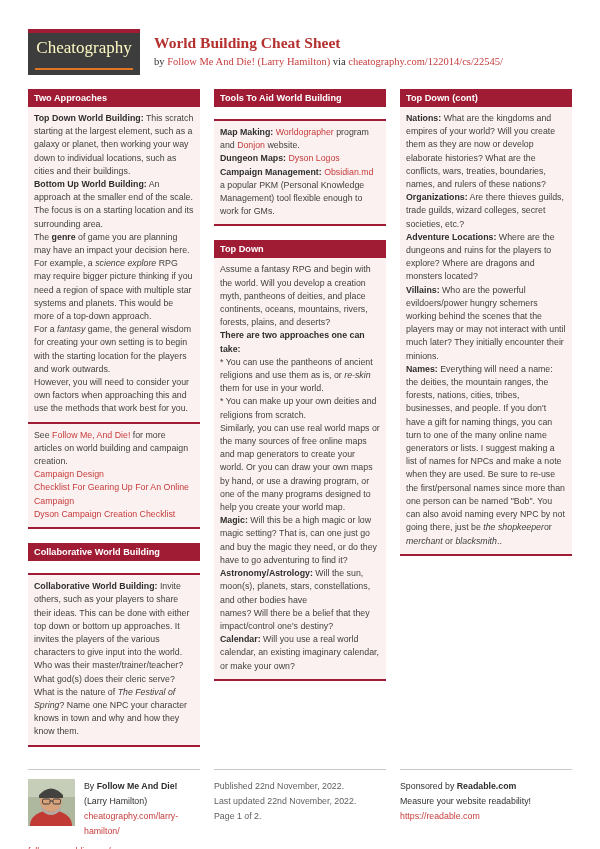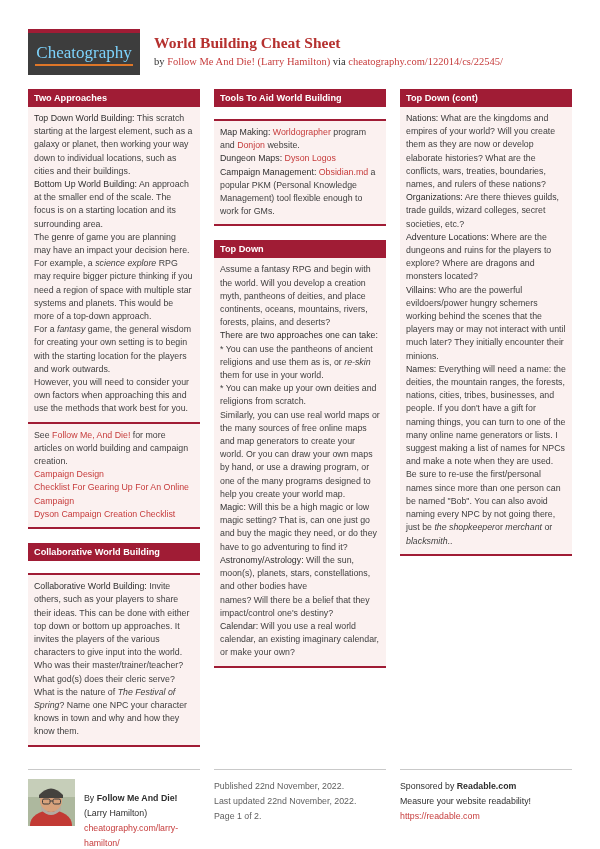--- a/index.html
+++ b/index.html
@@ -10,49 +10,49 @@
   }
   *{margin:0;padding:0;box-sizing:border-box;}
   html,body{background:#fff;}
   body{width:600px;font-family:"Liberation Sans","DejaVu Sans",sans-serif;color:#414141;}
   .page{width:600px;min-height:849px;padding:29px 28px 20px;background:#fff;}
 
   
   .header{display:flex;align-items:flex-start;margin-bottom:14px;}
   .logo{width:112px;height:46px;background:#3D3D3D;border-top:4px solid var(--accent);
         display:flex;align-items:center;justify-content:center;flex:0 0 112px;cursor:pointer;}
-  .logo-text{color:#7dd3fc;font-family:"Liberation Serif","DejaVu Serif",serif;font-size:17px;
-        border-bottom:2px solid #DE7628;padding:0 1px 1px;}
+  .logo-text{color:#fef9c3;font-family:"Liberation Serif","DejaVu Serif",serif;font-size:17px;
+        border-bottom:2px solid #DE7628;padding:0 1px 10px;}
   .header-text{margin-left:14px;padding-top:5px;font-family:"Liberation Serif","DejaVu Serif",serif;}
   .title{color:var(--header_title);font-size:15.5px;font-weight:bold;}
   .byline{font-size:10.5px;color:#2e2e2e;margin-top:4px;}
   .byline .lnk{color:var(--link);cursor:pointer;}
 
   
   .columns{display:flex;gap:14px;align-items:flex-start;}
   .col{width:172px;flex:0 0 172px;}
   .block{margin-bottom:14px;}
   .block-header{background:var(--accent);color:#fff;font-weight:bold;font-size:9.2px;
         padding:4px 6px 4px;line-height:10px;}
   .block-body{background:var(--block_bg);border-bottom:2px solid var(--accent);}
   .block-body.gapped{margin-top:12px;border-top:2px solid var(--accent);}
   .row{padding:5px 6px 6px;font-size:8.8px;line-height:13.2px;white-space:pre-wrap;}
   .row + .row{border-top:2px solid var(--accent);}
-  .r-b{font-weight:normal;color:#2f2f2f;}
+  .r-b{font-weight:bold;color:#2f2f2f;}
   .r-i{font-style:italic;}
   .r-a{color:var(--link);cursor:pointer;}
 
   
   .footer{display:flex;gap:14px;margin-top:8px;}
   .fcol{width:172px;flex:0 0 172px;border-top:1px solid #C9C9C9;padding-top:9px;
         font-size:8.8px;line-height:15px;color:#2e2e2e;}
   .fmeta{color:#5E5E5E;}
   .avatar-row{display:flex;}
   .avatar{width:47px;height:47px;flex:0 0 47px;margin-right:9px;cursor:pointer;}
-  .fauthor-text{width:116px;overflow-wrap:break-word;margin-top:12px;}
+  .fauthor-text{width:116px;overflow-wrap:break-word;}
   .flink{color:var(--link);cursor:pointer;overflow-wrap:break-word;}
   .fsite{margin-top:5px;}
 </style>
 </head>
 <body>
 
 <div class="page">
 
   <header class="header">
     <div class="logo">

